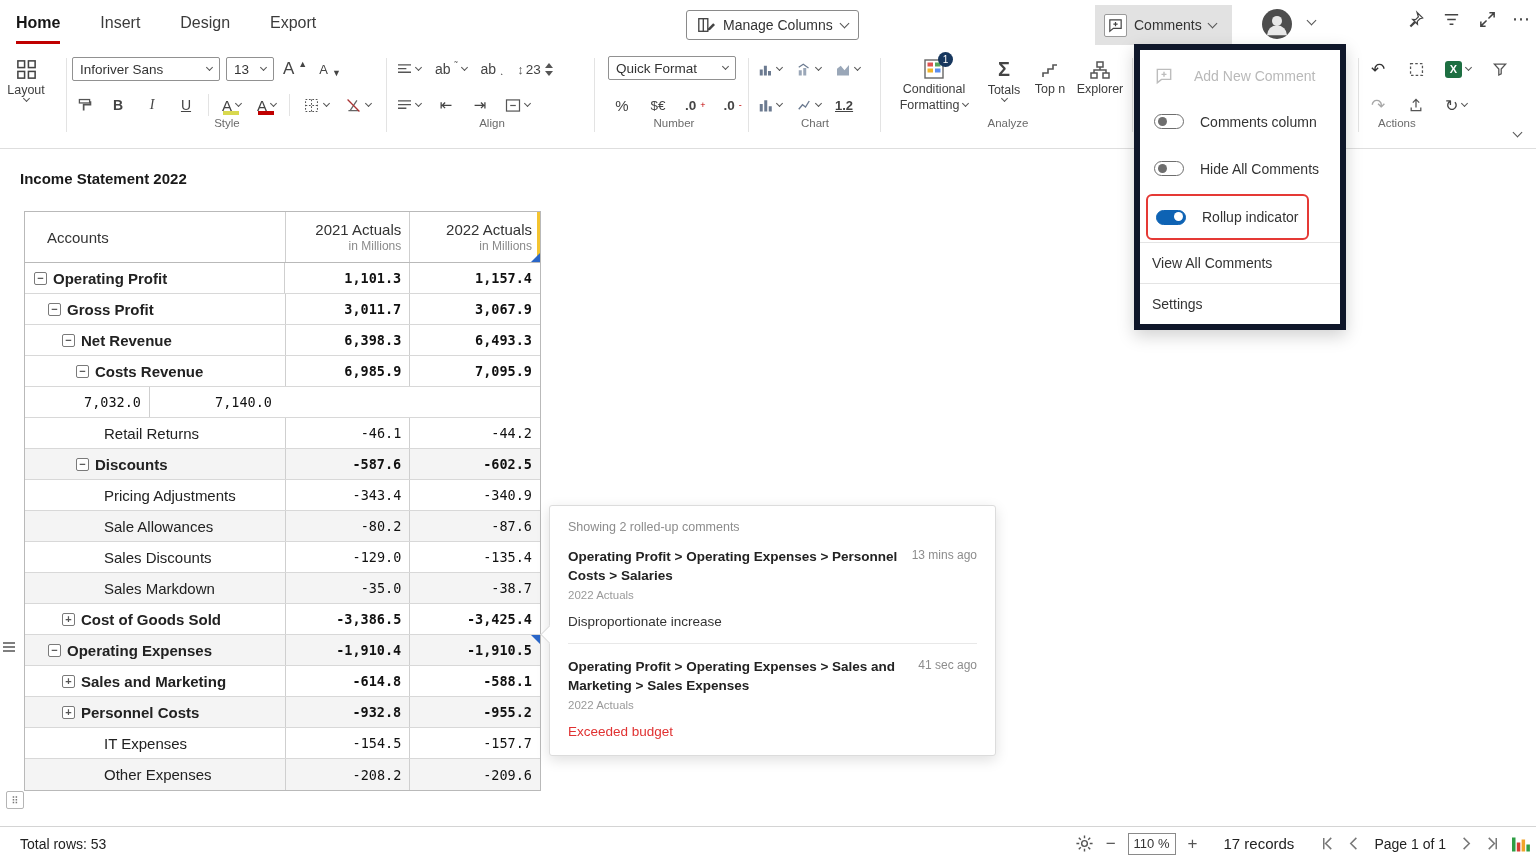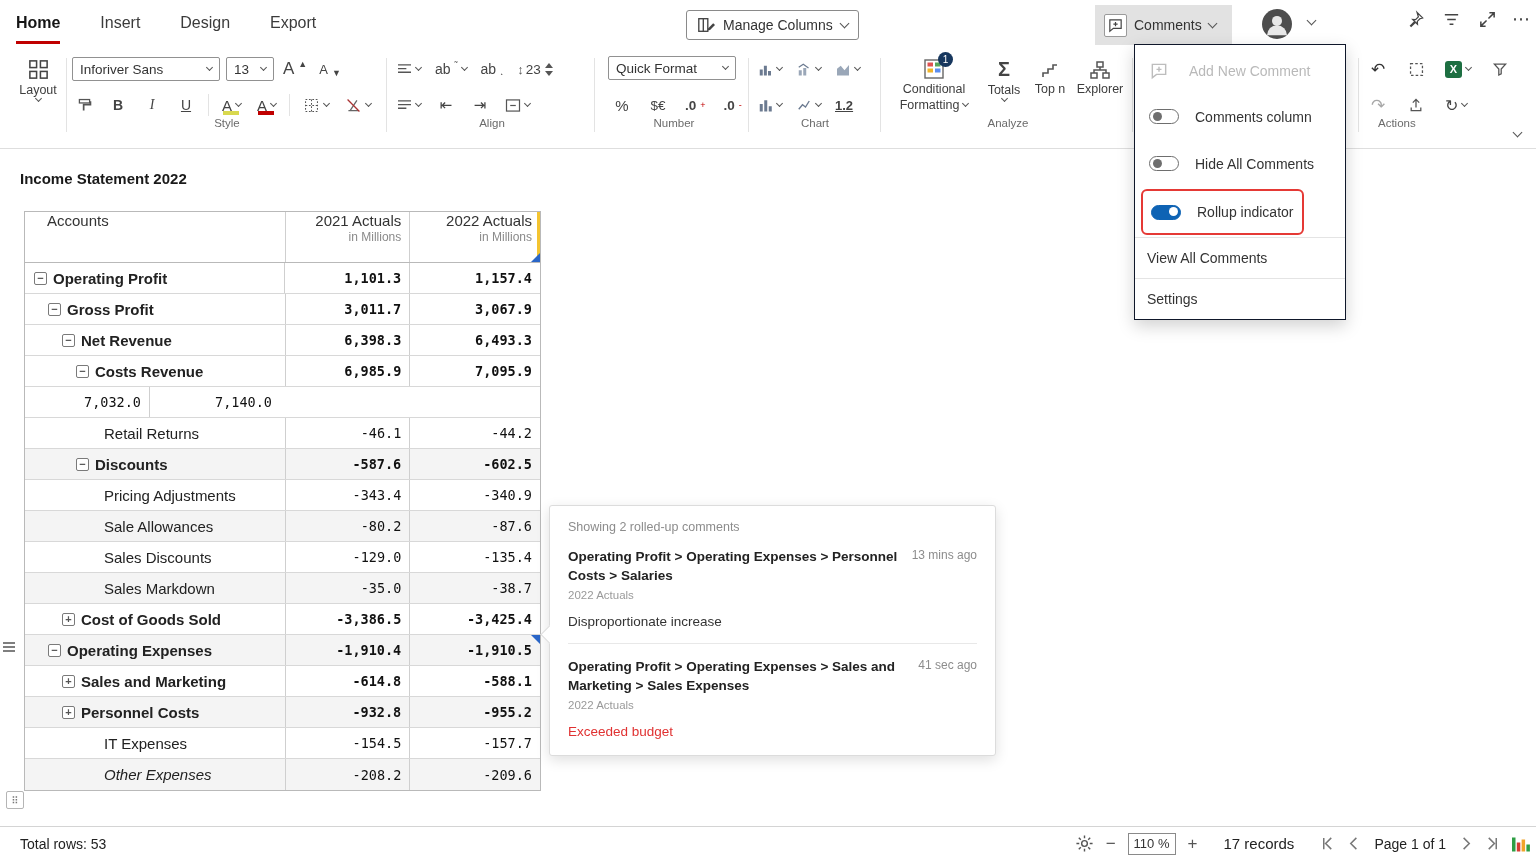--- a/index.html
+++ b/index.html
@@ -25,39 +25,39 @@
 .select{border:1px solid #919191;border-radius:2px;height:24px;display:flex;align-items:center;justify-content:space-between;padding:0 7px;font-size:13.5px;background:#fff;color:#333}
 .sup{font-size:9px;vertical-align:super;color:#c00000}
 .colorbar{position:absolute;left:4px;bottom:3px;width:16px;height:4px}
 .bigbtn{display:flex;flex-direction:column;align-items:center;gap:2px;font-size:12.5px;color:#3d3d3d}
 .sep-mini{width:1px;height:22px;background:#e3e3e3}
 .badge{position:absolute;top:-6px;right:-8px;width:15px;height:15px;border-radius:50%;background:#17375e;color:#fff;font-size:10px;display:flex;align-items:center;justify-content:center}
 .stepper{display:flex;flex-direction:column;gap:3px;margin-left:2px}
 .tri-up{width:0;height:0;border-left:4px solid transparent;border-right:4px solid transparent;border-bottom:5px solid #555}
 .tri-down{width:0;height:0;border-left:4px solid transparent;border-right:4px solid transparent;border-top:5px solid #555}
 
-#cmenu{position:absolute;left:1134px;top:44px;width:212px;background:#fff;border:1px solid #0f172a;box-shadow:0 6px 16px rgba(0,0,0,.18);z-index:60;padding-top:4px}
+#cmenu{position:absolute;left:1134px;top:44px;width:212px;background:#fff;border:6px solid #0f172a;box-shadow:0 6px 16px rgba(0,0,0,.18);z-index:60;padding-top:4px}
 .mi{display:flex;align-items:center;padding-left:14px;font-size:14px;color:#333;cursor:pointer}
 .mi .lbl{margin-left:16px}
 .mi.add{height:44px}
 .mi.add .lbl{margin-left:20px;color:#b9b9b9}
 .mi.trow-menu{height:47px}
 .mi.plain{height:40px;padding-left:12px}
 .msep{height:1px;background:#e4e4e4}
 .toggle{width:30px;height:15px;border-radius:8px;border:1.5px solid #6e6e6e;position:relative;background:#fff;flex:none}
 .toggle .knob{width:9px;height:9px;border-radius:50%;background:#6e6e6e;position:absolute;top:1.5px;left:2.5px}
 .toggle.on{background:#0e63b4;border-color:#0e63b4}
 .toggle.on .knob{background:#fff;left:auto;right:2.5px}
 .redframe{margin:2px 8px 2px 6px;border:2px solid #e53935;border-radius:6px;width:163px}
 .redframe .mi{height:42px;padding-left:8px}
 
 #rtitle{position:absolute;left:20px;top:170px;font-size:15px;font-weight:bold;color:#1a1a1a}
 #table{position:absolute;left:24px;top:211px;width:517px;border:1px solid #b9b9b9;background:#fff}
 .thead{display:flex;height:51px;border-bottom:1px solid #b9b9b9}
-.th{position:relative;border-right:1px solid #cfcfcf;display:flex;flex-direction:column;}
+.th{position:relative;border-right:1px solid #cfcfcf;display:flex;flex-direction:column;justify-content:center}
 .th:last-child{border-right:none}
 .th-acc{width:261px;padding-left:22px;font-size:15px;color:#333}
 .th-num{width:125px;align-items:flex-end;padding-right:8px}
 .th-2022{width:130px}
 .th-title{font-size:15px;color:#333}
 .th-sub{font-size:12px;color:#8a8a8a;margin-top:1px}
 .ystrip{position:absolute;top:0;right:0;width:3px;height:100%;background:#f4c430}
 .hmark{position:absolute;bottom:0;right:0;width:0;height:0;border-bottom:9px solid #2a66c8;border-left:9px solid transparent}
 .trow{display:flex;height:31px;border-bottom:1px solid #d8d8d8}
 .trow:last-child{border-bottom:none}
@@ -148,21 +148,21 @@
         <path d="M12 3h5v5M8 17H3v-5M17 3l-6 6M3 17l6-6"></path>
       </svg>
   </span>
   <span class="iconbtn" style="position:absolute;left:1508px;top:6px;font-size:18px;color:#444">
     <span>⋯</span>
   </span>
 </div>
 
 <div id="ribbon">
 
-  <div class="group" style="left:14px;width:48px">
+  <div class="group" style="left:2px;width:48px">
     <div class="bigbtn" style="position:absolute;left:0;top:8px;width:48px">
       <svg width="23" height="23" viewBox="0 0 24 24" fill="none" stroke="#444" stroke-width="1.6">
           <rect x="3" y="3" width="7" height="7"></rect>
           <rect x="14" y="3" width="7" height="7"></rect>
           <rect x="3" y="14" width="7" height="7"></rect>
           <rect x="14" y="14" width="7" height="7"></rect>
         </svg>
       <span>Layout</span>
       <span class="chev sm"></span>
     </div>
@@ -581,21 +581,21 @@
         <div class="td td-num c2022">-955.2</div>
       </div>
       <div class="trow">
         <div class="td td-acc" style="padding-left: 79px;">
           <span>IT Expenses</span>
         </div>
         <div class="td td-num">-154.5</div>
         <div class="td td-num c2022">-157.7</div>
       </div>
       <div class="trow shaded">
-        <div class="td td-acc" style="padding-left: 79px; font-style: italic;">
+        <div class="td td-acc" style="padding-left: 79px;">
           <span>Other Expenses</span>
         </div>
         <div class="td td-num">-208.2</div>
         <div class="td td-num c2022">-209.6</div>
       </div>
     </div>
 </div>
 
 <span class="handle-lines">
   <svg width="14" height="12" viewBox="0 0 14 12" stroke="#555" stroke-width="1.5">

